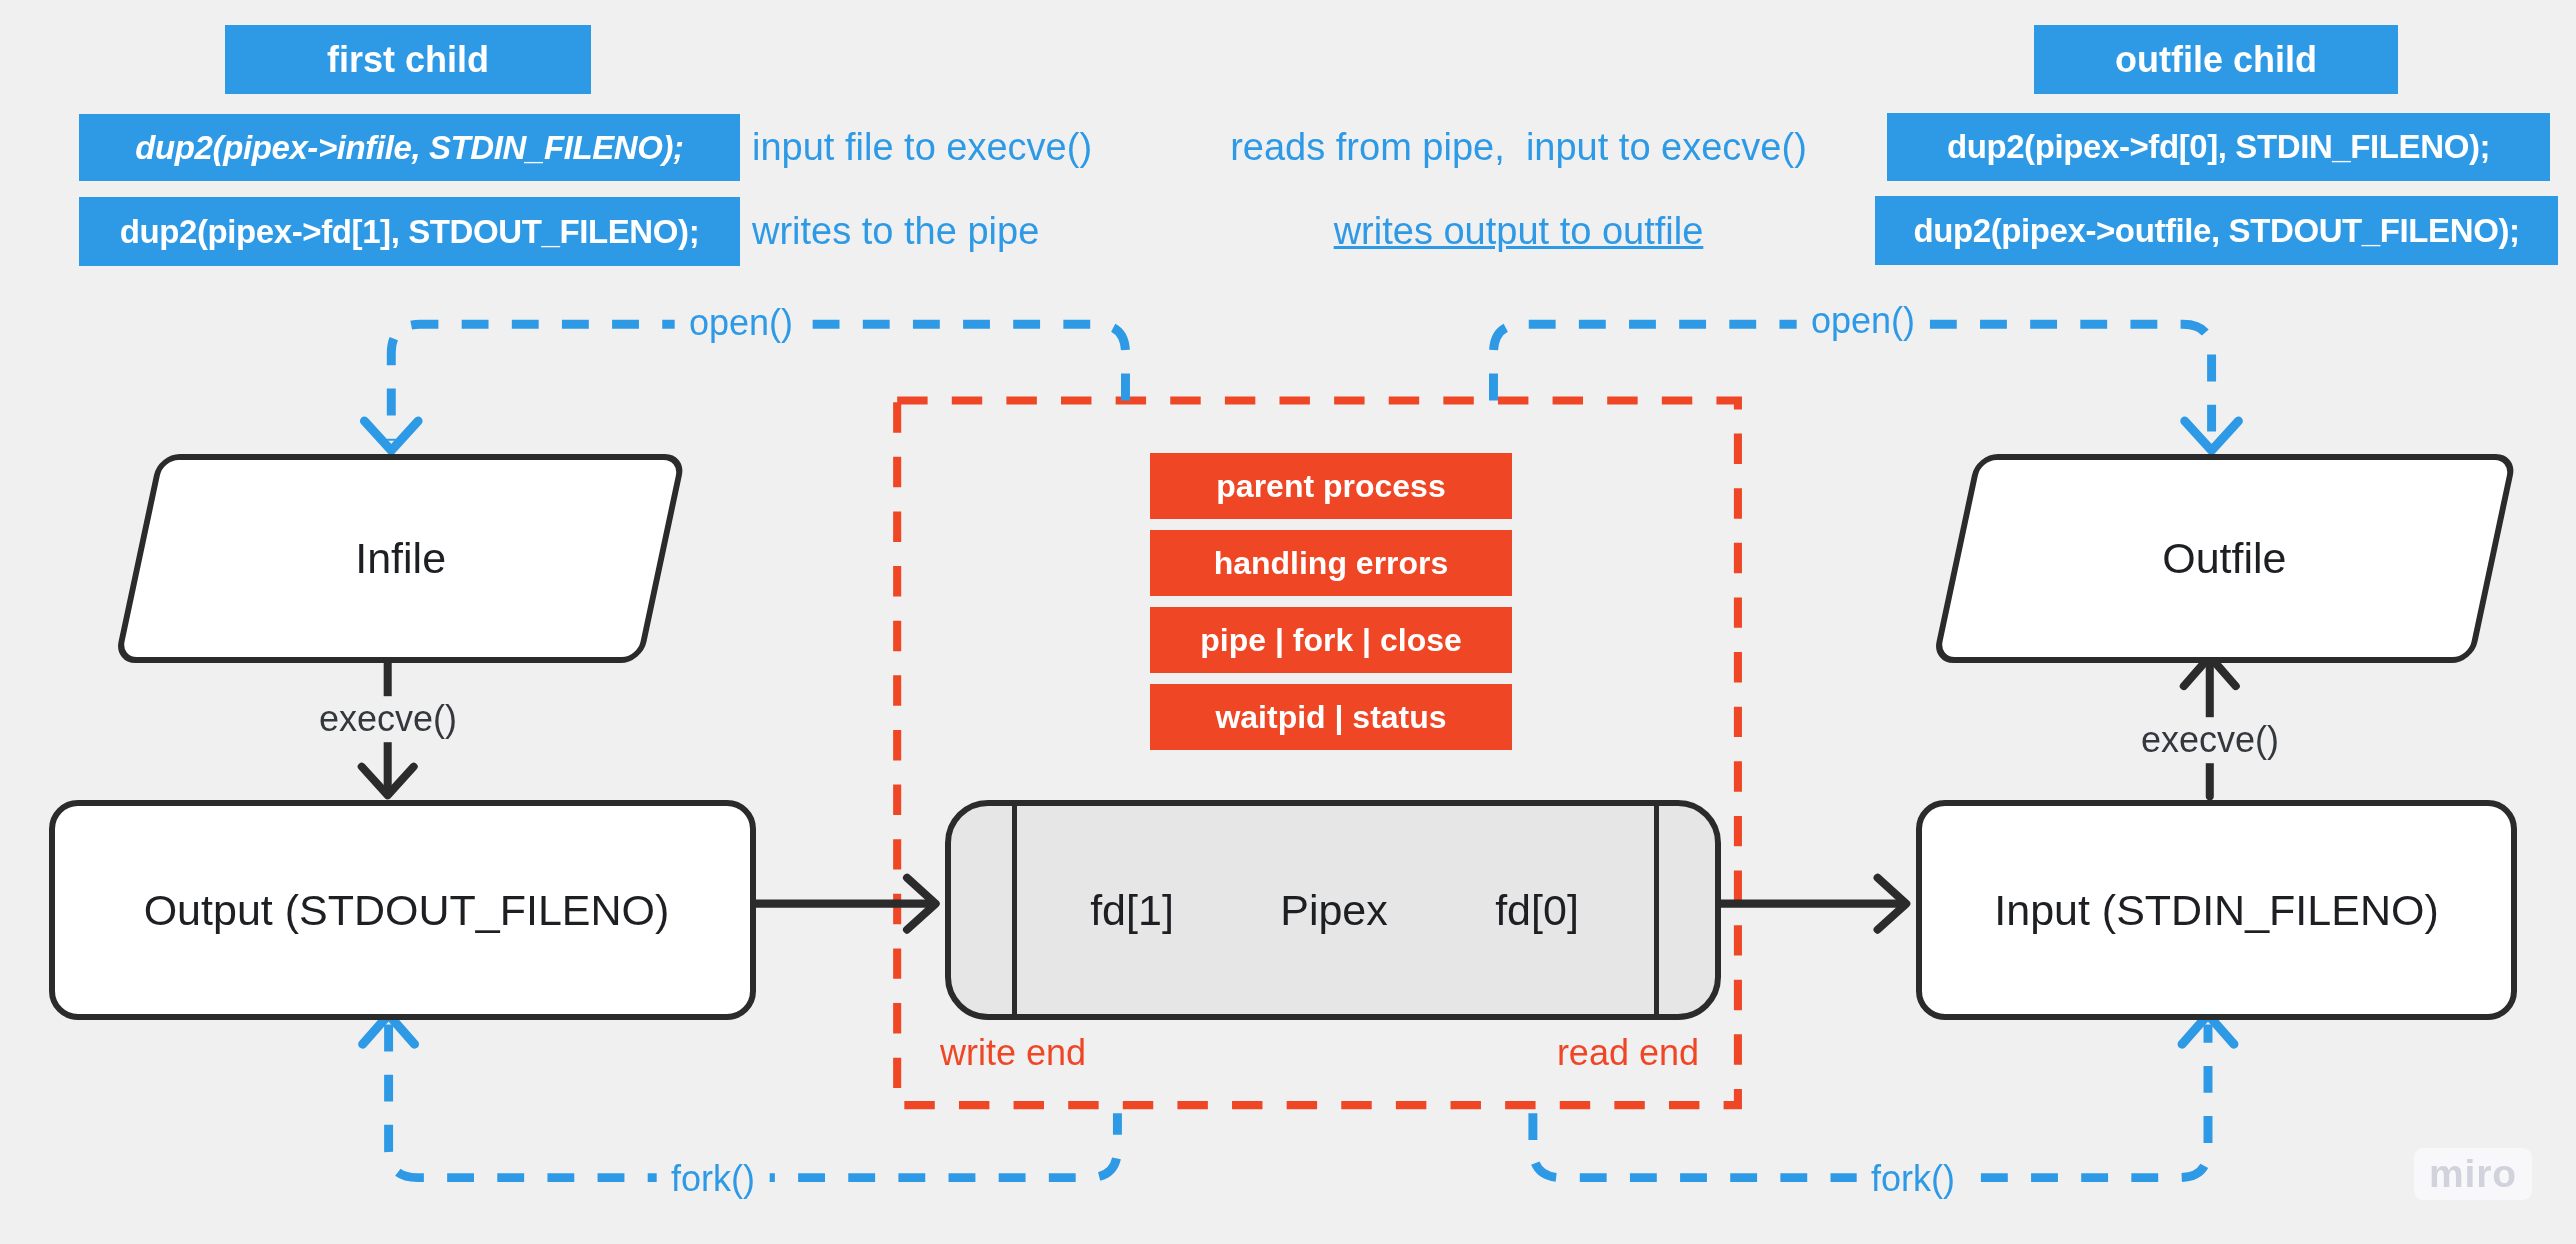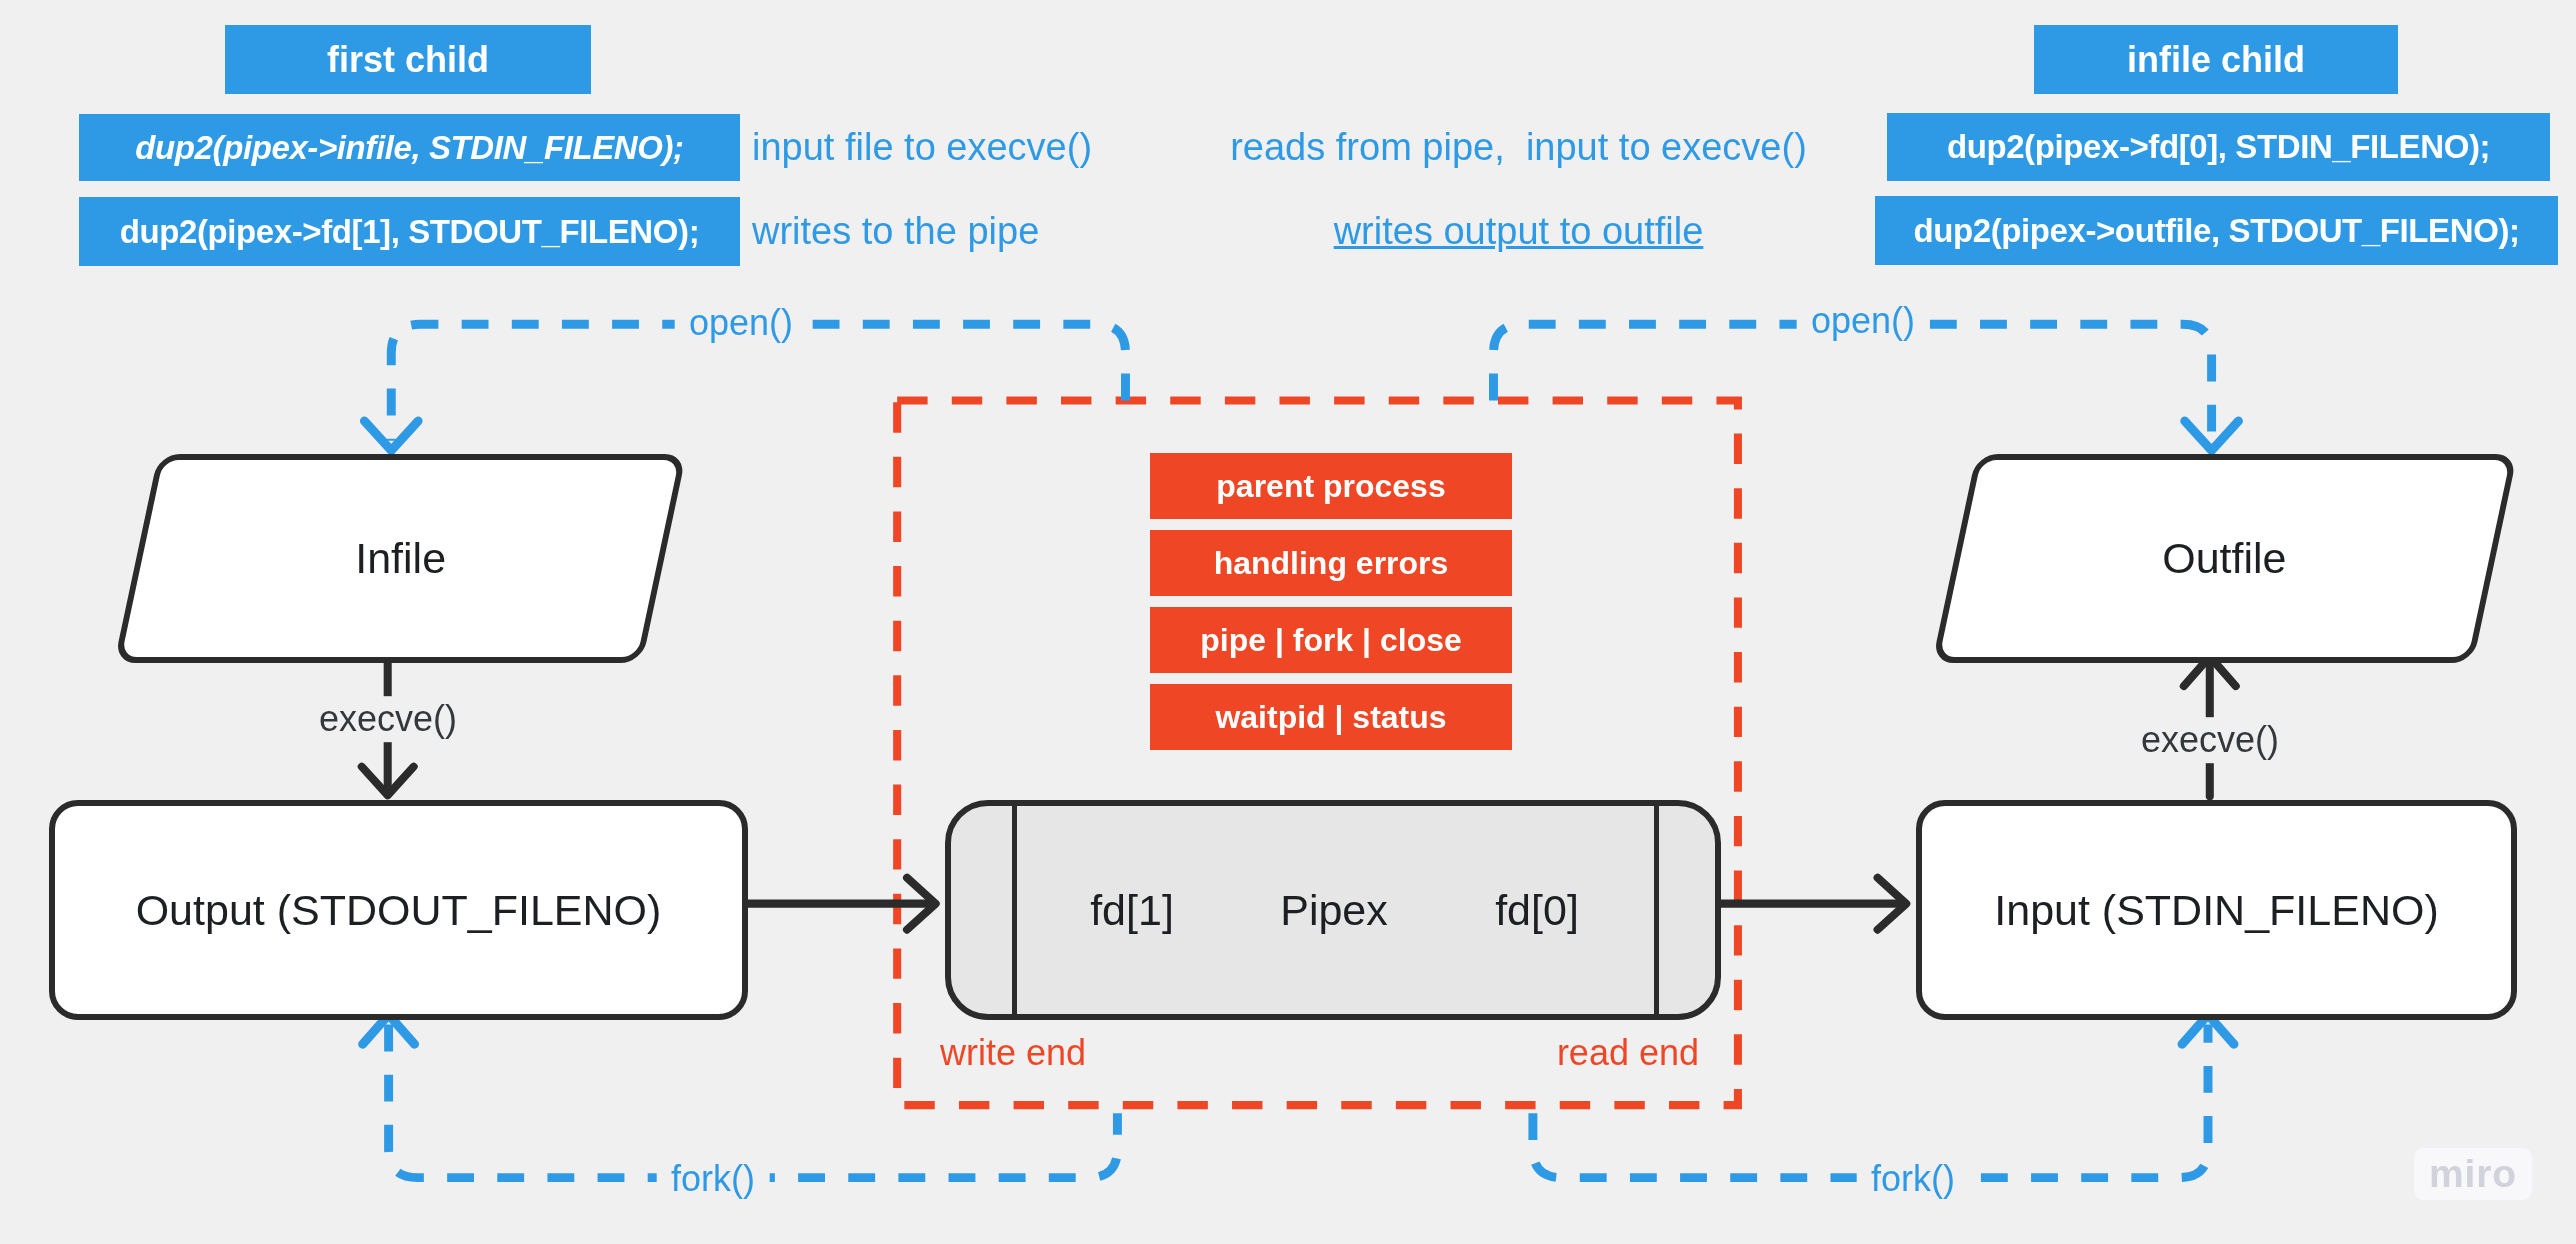--- a/index.html
+++ b/index.html
@@ -116,42 +116,42 @@
     <span>dup2(pipex-&gt;fd[1], STDOUT_FILENO);</span>
   </div>
   <div class="annot" style="left:752px;top:114px;height:67px;">
     <span>input file to execve()</span>
   </div>
   <div class="annot" style="left:752px;top:197px;height:69px;">
     <span>writes to the pipe</span>
   </div>
 
   <div class="sticky" style="left:2034px;top:25px;width:364px;height:69px;">
-    <span>infile child</span>
+    <span>outfile child</span>
   </div>
   <div class="annot right" style="left:1164px;top:114px;width:709px;height:67px;">
     <span>reads from pipe,  input to execve()</span>
   </div>
   <div class="annot right" style="left:1164px;top:197px;width:709px;height:69px;text-decoration:underline;">
     <span>writes output to outfile</span>
   </div>
   <div class="codebox" style="left:1887px;top:113px;width:663px;height:68px;">
     <span>dup2(pipex-&gt;fd[0], STDIN_FILENO);</span>
   </div>
   <div class="codebox" style="left:1875px;top:196px;width:683px;height:69px;">
     <span>dup2(pipex-&gt;outfile, STDOUT_FILENO);</span>
   </div>
 
   <div class="node para" style="left:114px;top:454px;width:516px;height:197px;">
     <span class="unskew">Infile</span>
   </div>
   <div class="node para" style="left:1932px;top:454px;width:529px;height:197px;">
     <span class="unskew">Outfile</span>
   </div>
-  <div class="node" style="left:49px;top:800px;width:687px;height:208px;">
+  <div class="node" style="left:49px;top:800px;width:687px;height:208px;padding-left:8px;">
     <span>Output (STDOUT_FILENO)</span>
   </div>
   <div class="node" style="left:1916px;top:800px;width:589px;height:208px;">
     <span>Input (STDIN_FILENO)</span>
   </div>
 
   <div class="pipe" style="left:945px;top:800px;width:764px;height:208px;">
     <div class="pipe-cap" style="left:61px;"></div>
     <div class="pipe-cap" style="right:56px;"></div>
     <div class="pipe-text" style="left:181px;">fd[1]</div>

